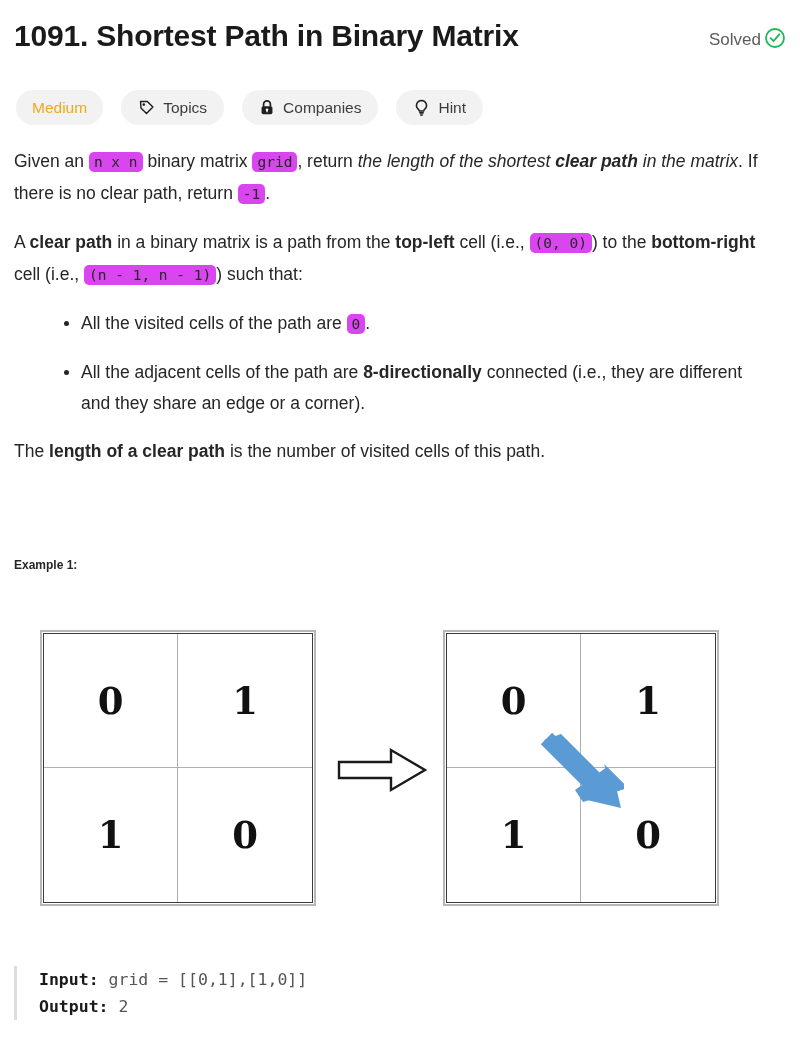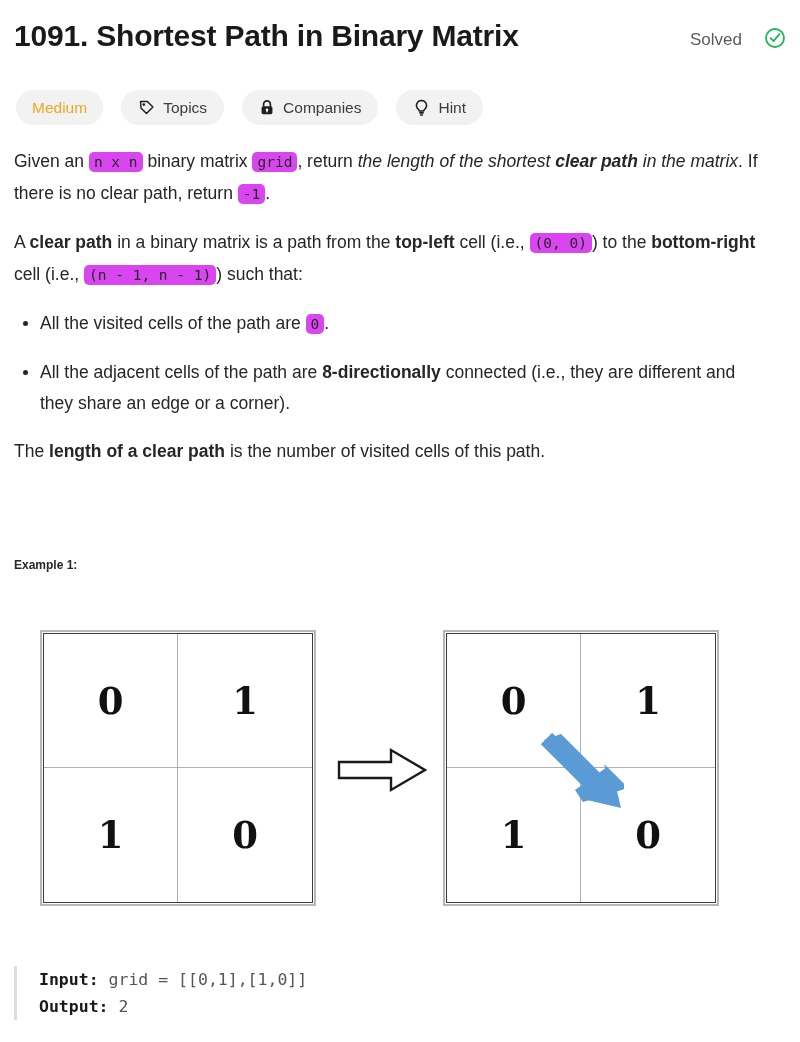--- a/index.html
+++ b/index.html
@@ -36,21 +36,21 @@
     font-size: 30px;
     font-weight: 600;
     color: #1a1a1a;
     letter-spacing: -0.2px;
     line-height: 1.2;
     white-space: nowrap;
   }
   .solved-wrap {
     display: flex;
     align-items: center;
-    gap: 22px;
+    gap: 3px;
     margin-top: 8px;
   }
   .solved-text {
     font-size: 17px;
     color: #5c5c5c;
   }
   .solved-icon { display: block; }
 
   
   .chips {
@@ -109,20 +109,21 @@
 
   ul.bullets {
     margin: 0 0 14px 0;
     padding-left: 26px;
     list-style: none;
   }
   ul.bullets li {
     position: relative;
     margin-bottom: 17px;
     padding-left: 0;
+    margin-left: 41px;
   }
   ul.bullets li:before {
     content: "";
     position: absolute;
     left: -17px;
     top: 13px;
     width: 5px;
     height: 5px;
     border-radius: 50%;
     background: #262626;

